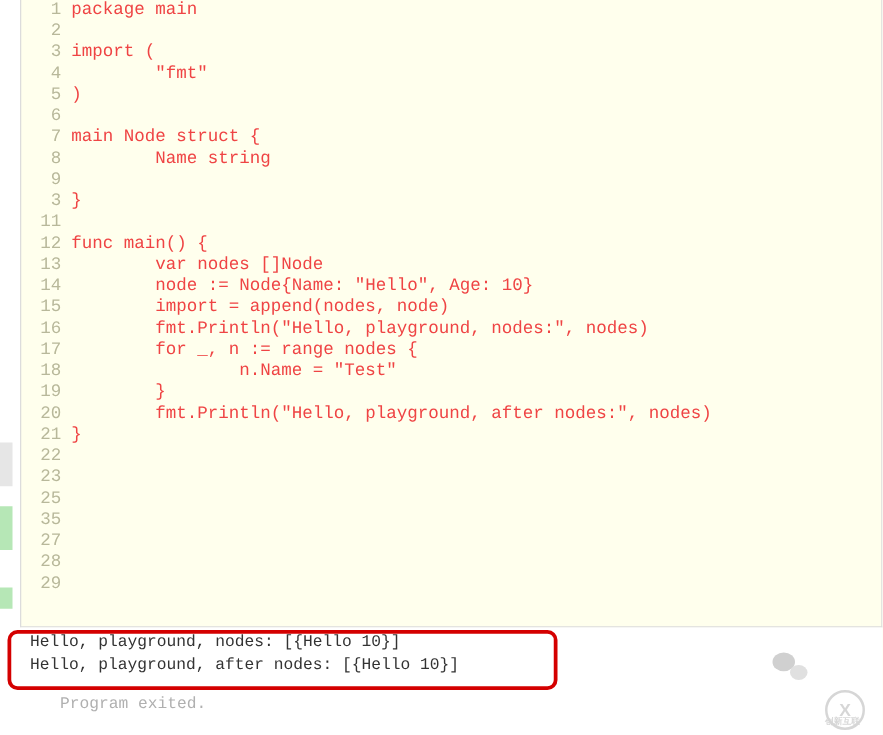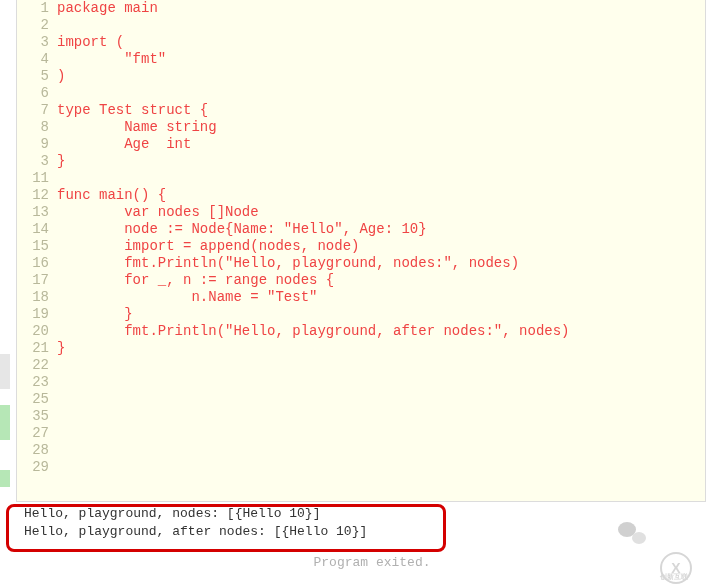--- a/index.html
+++ b/index.html
@@ -55,21 +55,20 @@
     top: 504px;
     width: 440px;
     height: 48px;
     pointer-events: none;
   }
   .exit-msg {
     color: #b0b0b0;
     margin-top: 14px;
     margin-left: 24px;
     font-size: 13px;
-    text-align: center;
   }
   .left-sidebar {
     position: absolute;
     left: 0;
     top: 0;
     width: 16px;
     height: 502px;
     background: #ffffff;
   }
   .left-sidebar .seg {
@@ -175,29 +174,28 @@
     <div class="line">
       <span class="gutter">5</span>
       <span class="code">)</span>
     </div>
     <div class="line">
       <span class="gutter">6</span>
       <span class="code"></span>
     </div>
     <div class="line">
       <span class="gutter">7</span>
-      <span class="code">type Test struct {</span>
+      <span class="code">main Node struct {</span>
     </div>
     <div class="line">
       <span class="gutter">8</span>
       <span class="code">        Name string</span>
     </div>
     <div class="line">
       <span class="gutter">9</span>
-      <span class="code">        Age  int</span>
     </div>
     <div class="line">
       <span class="gutter">3</span>
       <span class="code">}</span>
     </div>
     <div class="line">
       <span class="gutter">11</span>
       <span class="code"></span>
     </div>
     <div class="line">

